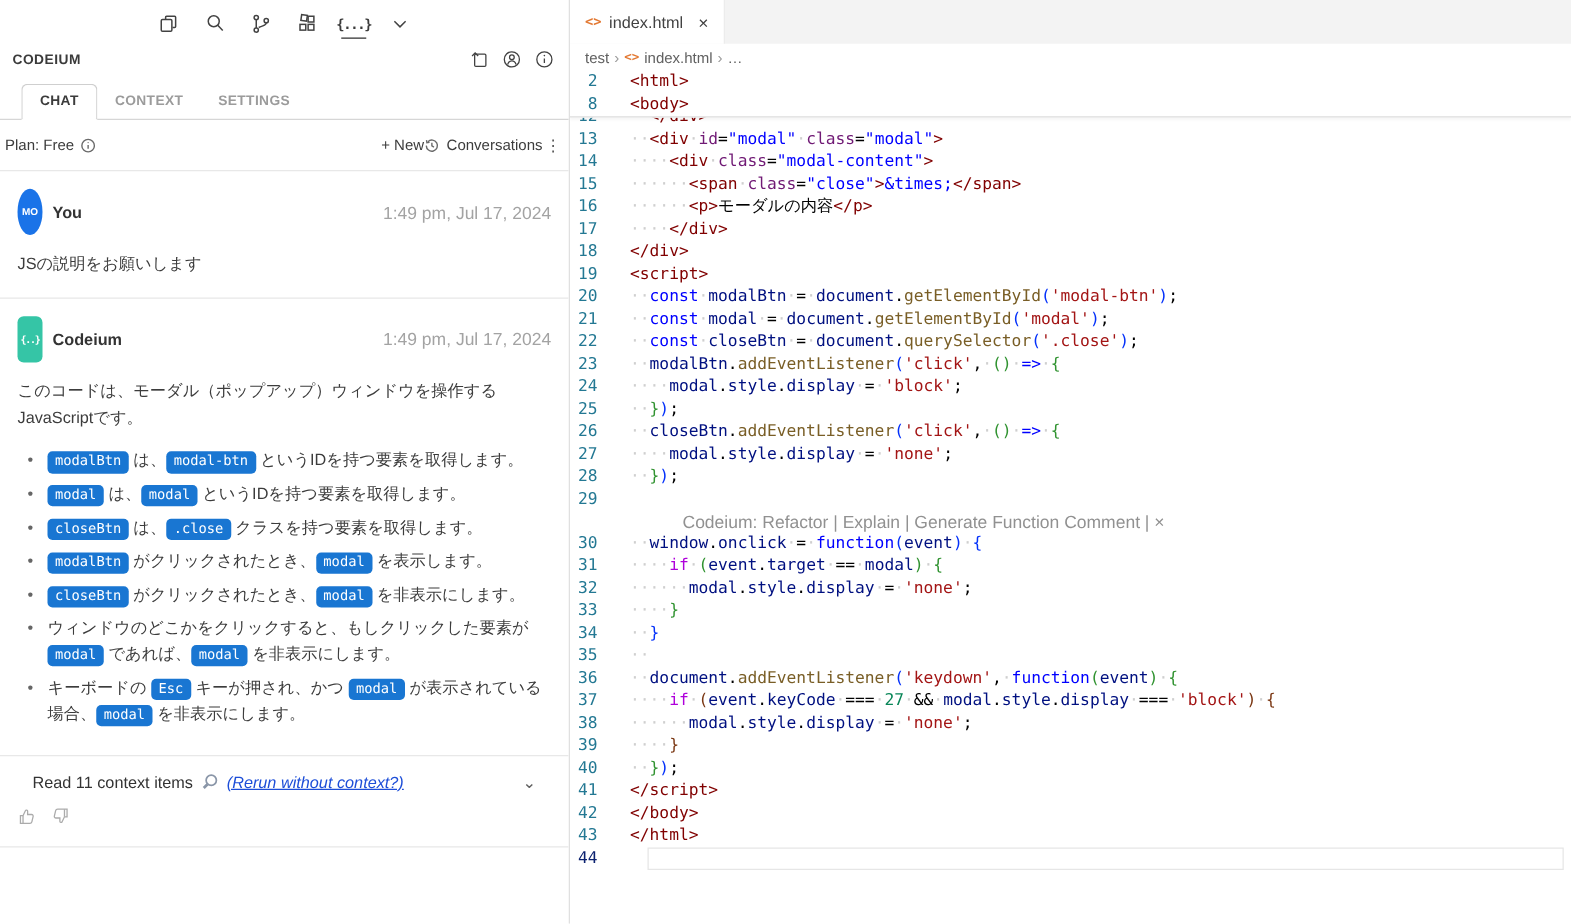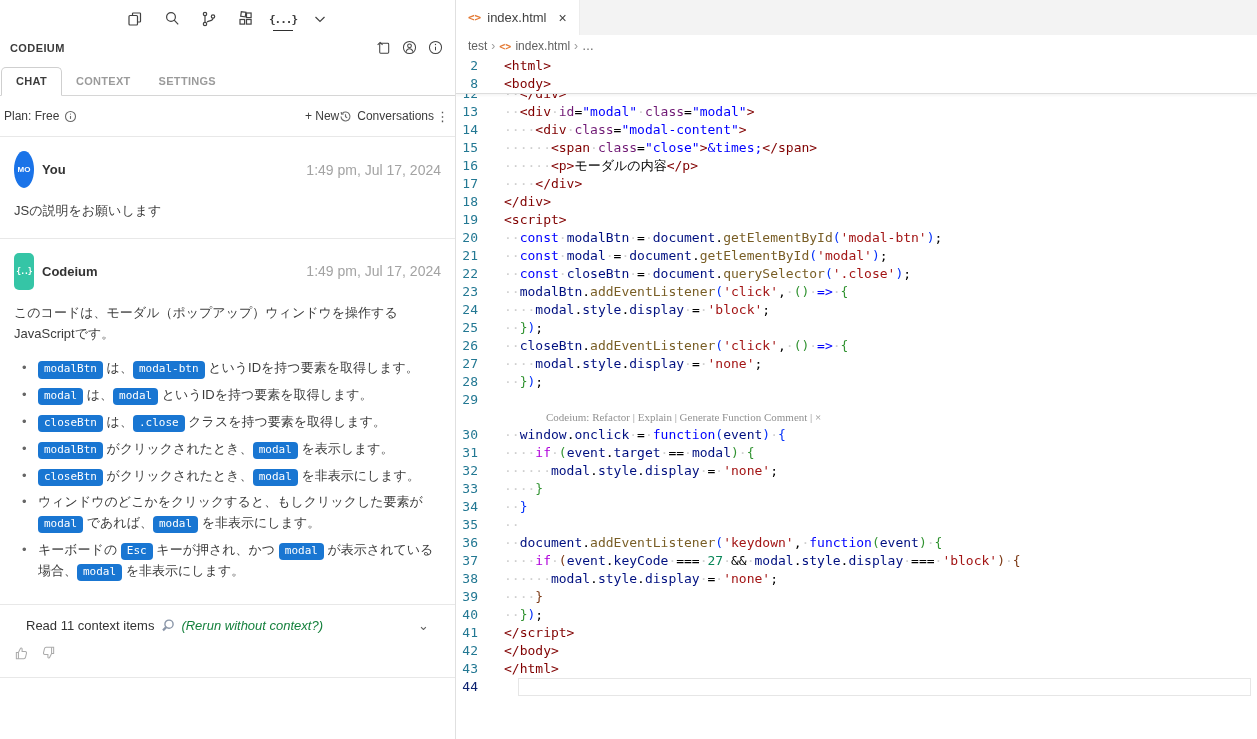--- a/index.html
+++ b/index.html
@@ -16,21 +16,21 @@
   .act-icon.active { border-bottom:1.6px solid #2f2f2f; }
   .act-icon svg { width:18px; height:18px; stroke:#424242; fill:none; stroke-width:1.2; }
   .codeium-glyph { font-family:"DejaVu Sans Mono", monospace; font-size:11px; font-weight:bold; color:#3b3b3b; letter-spacing:-1px;}
 
   .panel-header { height:24px; display:flex; align-items:center; padding:0 10px; }
   .panel-title { font-size:11px; font-weight:bold; color:#3b3b3b; letter-spacing:.4px; }
   .header-icons { margin-left:auto; display:flex; gap:8px; }
   .header-icons .hicon { width:18px; height:18px; color:#424242; cursor:pointer; }
   .header-icons svg { width:17px; height:17px; stroke:#424242; fill:none; stroke-width:1.1; }
 
-  .tabs-row { height:32px; display:flex; align-items:flex-end; padding-left:1px; border-bottom:1px solid #d6d6d6; margin-top:4px; }
+  .tabs-row { height:32px; display:flex; align-items:flex-end; padding-left:17px; border-bottom:1px solid #d6d6d6; margin-top:4px; }
   .tab-item { font-size:11px; font-weight:bold; letter-spacing:.3px; padding:7px 14px 8px; color:#9b9b9b; cursor:pointer; }
   .tab-item.active { color:#3c3c3c; background:#fff; border:1px solid #cfcfcf; border-bottom:1px solid #fff;
     border-radius:5px 5px 0 0; margin-bottom:-1px; }
 
   .toolbar-row { height:40px; display:flex; align-items:center; padding:0 4px; gap:14px; }
   .plan-label { font-size:12px; color:#3c3c3c; display:flex; align-items:center; gap:5px; }
   .mini-icon svg { width:13px; height:13px; stroke:#6a6a6a; fill:none; stroke-width:1.2; display:block; }
   .toolbar-right { margin-left:auto; display:flex; align-items:center; }
   .tool-btn { font-size:12px; color:#3c3c3c; cursor:pointer; display:flex; align-items:center; gap:5px; }
   .kebab { font-size:13px; color:#555; cursor:pointer; padding:0 2px; }
@@ -48,21 +48,21 @@
   .msg-time { margin-left:auto; font-size:14px; color:#a3a3a3; }
   .msg-body { margin-top:13px; font-size:13px; line-height:1.6; color:#3c3c3c; }
   .msg-body p + ul { margin-top:14px; }
   .msg-body ul { list-style:none; }
   .msg-body li { position:relative; padding-left:24px; margin:6px 0; }
   .msg-body li::before { content:"•"; position:absolute; left:8px; color:#666; }
   .badge { display:inline-block; background:#1976d2; color:#fff; border-radius:4px;
     padding:1px 6px 2px; font-family:"DejaVu Sans Mono", monospace; font-size:11px; line-height:1.3; }
 
   .context-row { display:flex; align-items:center; gap:6px; padding:13px 26px 4px; font-size:13px; color:#333; }
-  .context-link { color:#15803d; font-style:italic; cursor:pointer; }
+  .context-link { color:#1d4ed8; font-style:italic; text-decoration:underline; cursor:pointer; }
   .ctx-chevron { margin-left:auto; color:#616161; font-size:13px; cursor:pointer; }
   .feedback-row { display:flex; gap:10px; padding:8px 14px 16px; }
   .thumb { width:16px; height:16px; cursor:pointer; }
   .thumb svg { width:16px; height:16px; stroke:#ababab; fill:none; stroke-width:1.1; }
 
   
   .editor-panel { flex:1; display:flex; flex-direction:column; background:#fff; }
   .tabbar { height:35px; background:#f3f3f3; display:flex; align-items:stretch; flex-shrink:0; }
   .etab { background:#fff; display:flex; align-items:center; padding:0 12px; gap:6px; cursor:pointer;
     border-right:1px solid #ececec; }
@@ -74,22 +74,22 @@
   .crumb-sep { color:#9b9b9b; font-size:12px; }
   .breadcrumb .file-icon { font-size:10px; }
 
   .codearea { flex:1; font-family:"DejaVu Sans Mono", monospace; font-size:13px; position:relative; overflow:hidden; }
   .crow { display:flex; height:18px; line-height:18px; white-space:pre; position:relative; }
   .ln { width:22px; text-align:right; color:#237893; flex-shrink:0; font-size:13px; }
   .lc { margin-left:26px; }
   #sticky { border-bottom:1px solid #ddd; box-shadow:0 2px 2px rgba(0,0,0,.04); position:relative; z-index:2; background:#fff; }
   #partial { height:9px; overflow:hidden; }
   #partial .crow { margin-top:-9px; }
-  .codelens { height:17px; line-height:17px; font-family:Liberation Serif, serif;
-    font-size:11px; color:#919191; padding-left:90px; cursor:pointer; }
+  .codelens { height:17px; line-height:17px; font-family:Liberation Sans, sans-serif;
+    font-size:14px; color:#919191; padding-left:90px; cursor:pointer; }
   .crow.cur .ln { color:#0b216f; }
   .crow.cur::after { content:""; position:absolute; left:62px; right:6px; top:0; bottom:0;
     border:1px solid #e6e6e6; pointer-events:none; }
 
   .t-tag{color:#800000}.t-attr{color:#701a75}.t-val{color:#0000ff}.t-str{color:#a31515}
   .t-kw{color:#0000ff}.t-ctl{color:#af00db}.t-var{color:#001080}.t-fn{color:#795e26}
   .t-num{color:#098658}.t-op{color:#000}.t-b1{color:#0431fa}.t-b2{color:#319331}
   .t-b3{color:#7b3814}.t-txt{color:#000}.t-ent{color:#0000ff}.t-ws{color:#cfcfcf}
 </style>
 </head>

